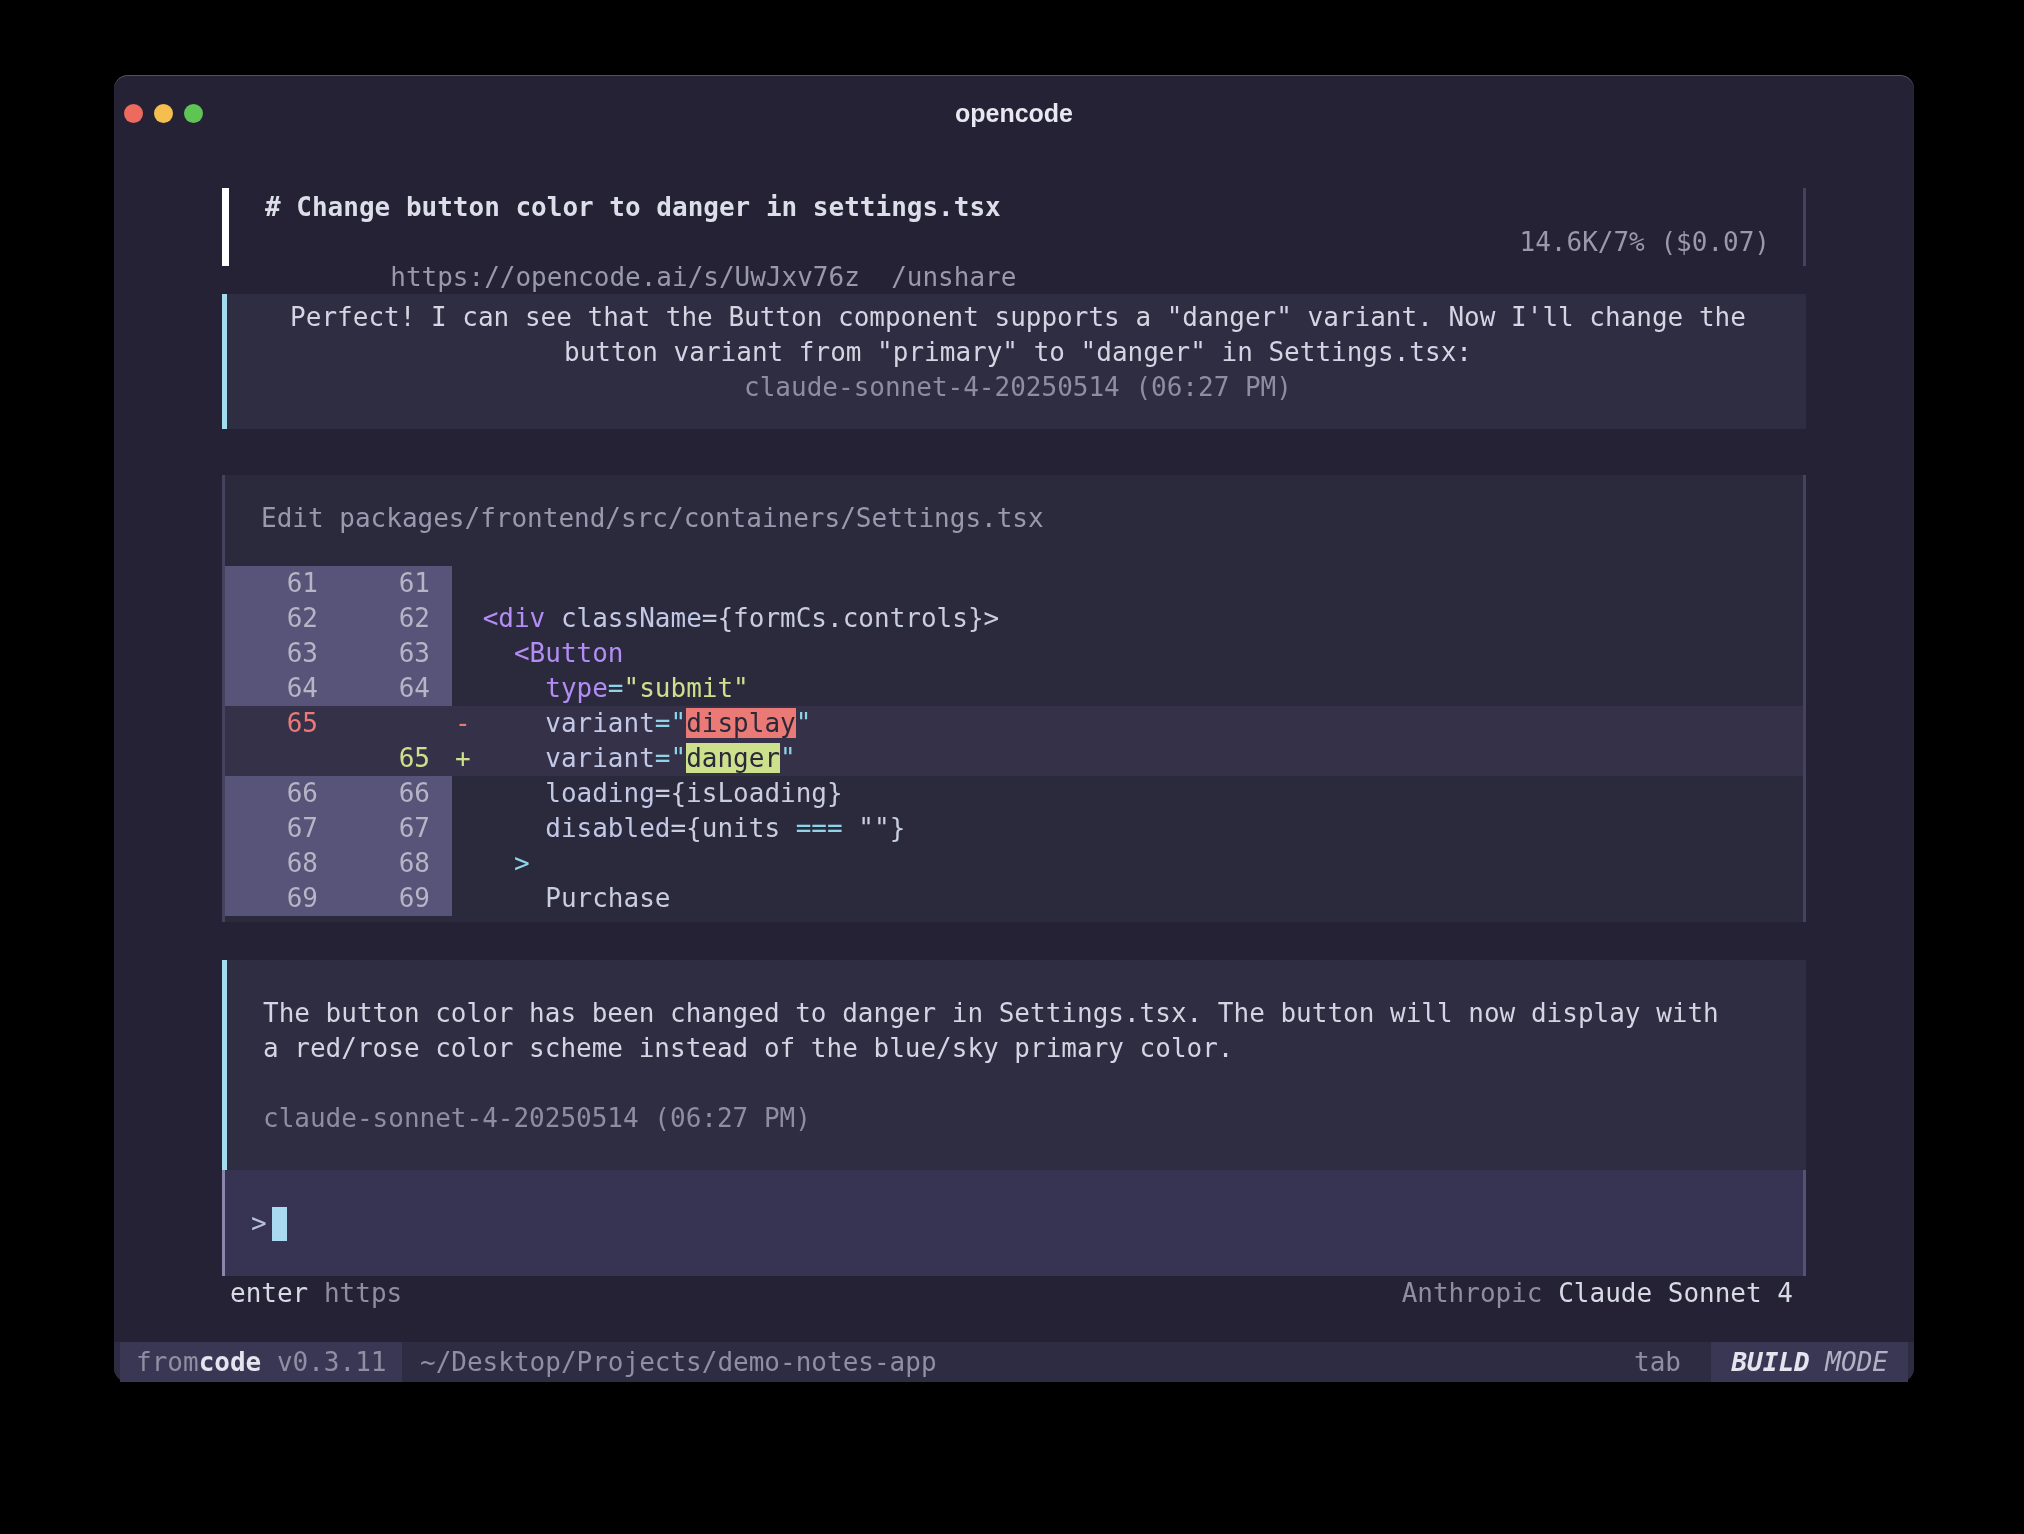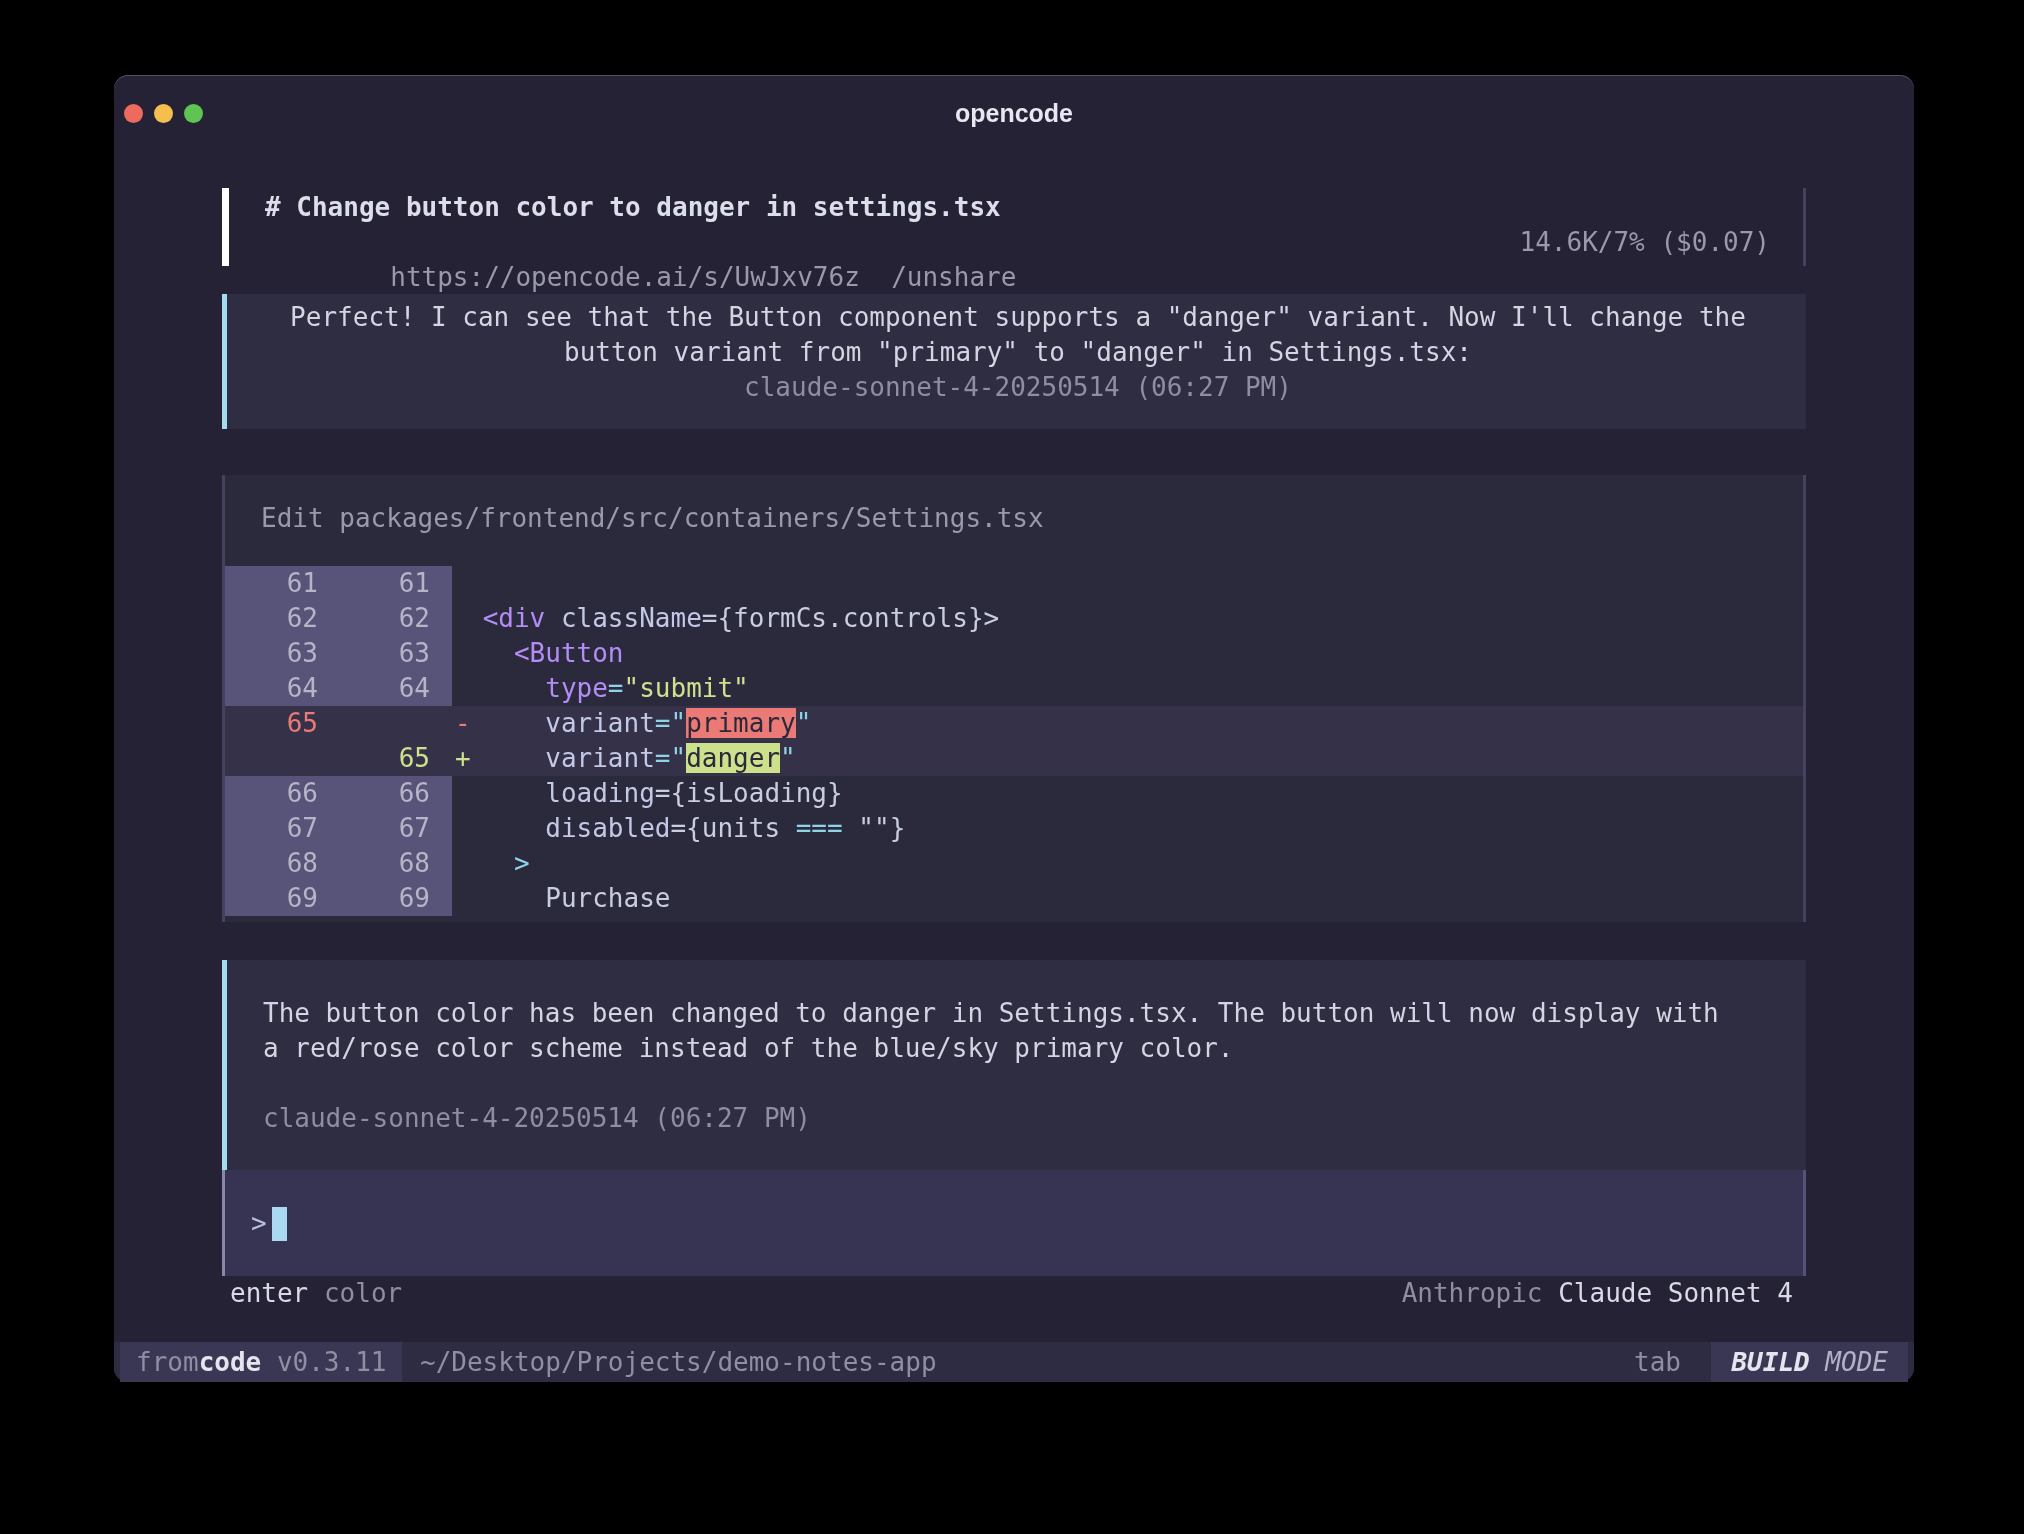--- a/index.html
+++ b/index.html
@@ -124,21 +124,21 @@
           <span class="c-code"><span class="tk-plain">      </span><span class="tk-kw">&lt;Button</span></span>
         </div>
         <div class="drow ctx">
           <span class="c-old">64</span>
           <span class="c-new">64</span>
           <span class="c-code"><span class="tk-plain">        </span><span class="tk-kw">type</span><span class="tk-cyan">=</span><span class="tk-str">"submit"</span></span>
         </div>
         <div class="drow del">
           <span class="c-old">65</span>
           <span class="c-new"></span>
-          <span class="c-code"><span class="marker">-</span><span class="tk-plain">        </span><span class="tk-attr">variant</span><span class="tk-cyan">="</span><span class="tk-delw">primary</span><span class="tk-cyan">"</span></span>
+          <span class="c-code"><span class="marker">-</span><span class="tk-plain">        </span><span class="tk-attr">variant</span><span class="tk-cyan">="</span><span class="tk-delw">display</span><span class="tk-cyan">"</span></span>
         </div>
         <div class="drow add">
           <span class="c-old"></span>
           <span class="c-new">65</span>
           <span class="c-code"><span class="marker">+</span><span class="tk-plain">        </span><span class="tk-attr">variant</span><span class="tk-cyan">="</span><span class="tk-addw">danger</span><span class="tk-cyan">"</span></span>
         </div>
         <div class="drow ctx">
           <span class="c-old">66</span>
           <span class="c-new">66</span>
           <span class="c-code"><span class="tk-plain">        </span><span class="tk-attr">loading</span><span class="tk-plain">={isLoading}</span></span>
@@ -169,21 +169,21 @@
       </div>
     <div class="msg-meta">claude-sonnet-4-20250514 (06:27 PM)</div>
   </div>
 
   <div class="col prompt">
     <span class="prompt-char">&gt;</span>
     <span class="cursor"></span>
   </div>
 
   <div class="hints">
-    <span><span class="hint-bright">enter</span><span class="hint-dim"> color</span></span>
+    <span><span class="hint-bright">enter</span><span class="hint-dim"> https</span></span>
     <span><span class="hint-dim">Anthropic </span><span class="hint-bright">Claude Sonnet 4</span></span>
   </div>
 
   <div class="statusbar">
     <span class="chip chip-version"><span class="sb-dim">from</span><span class="sb-bright">code</span><span class="sb-dim"> v0.3.11</span></span>
     <span class="sb-path">~/Desktop/Projects/demo-notes-app</span>
     <span class="sb-tab">tab</span>
     <span class="chip chip-mode"><span class="sb-bright">BUILD</span><span class="sb-mid"> MODE</span></span>
   </div>
 

